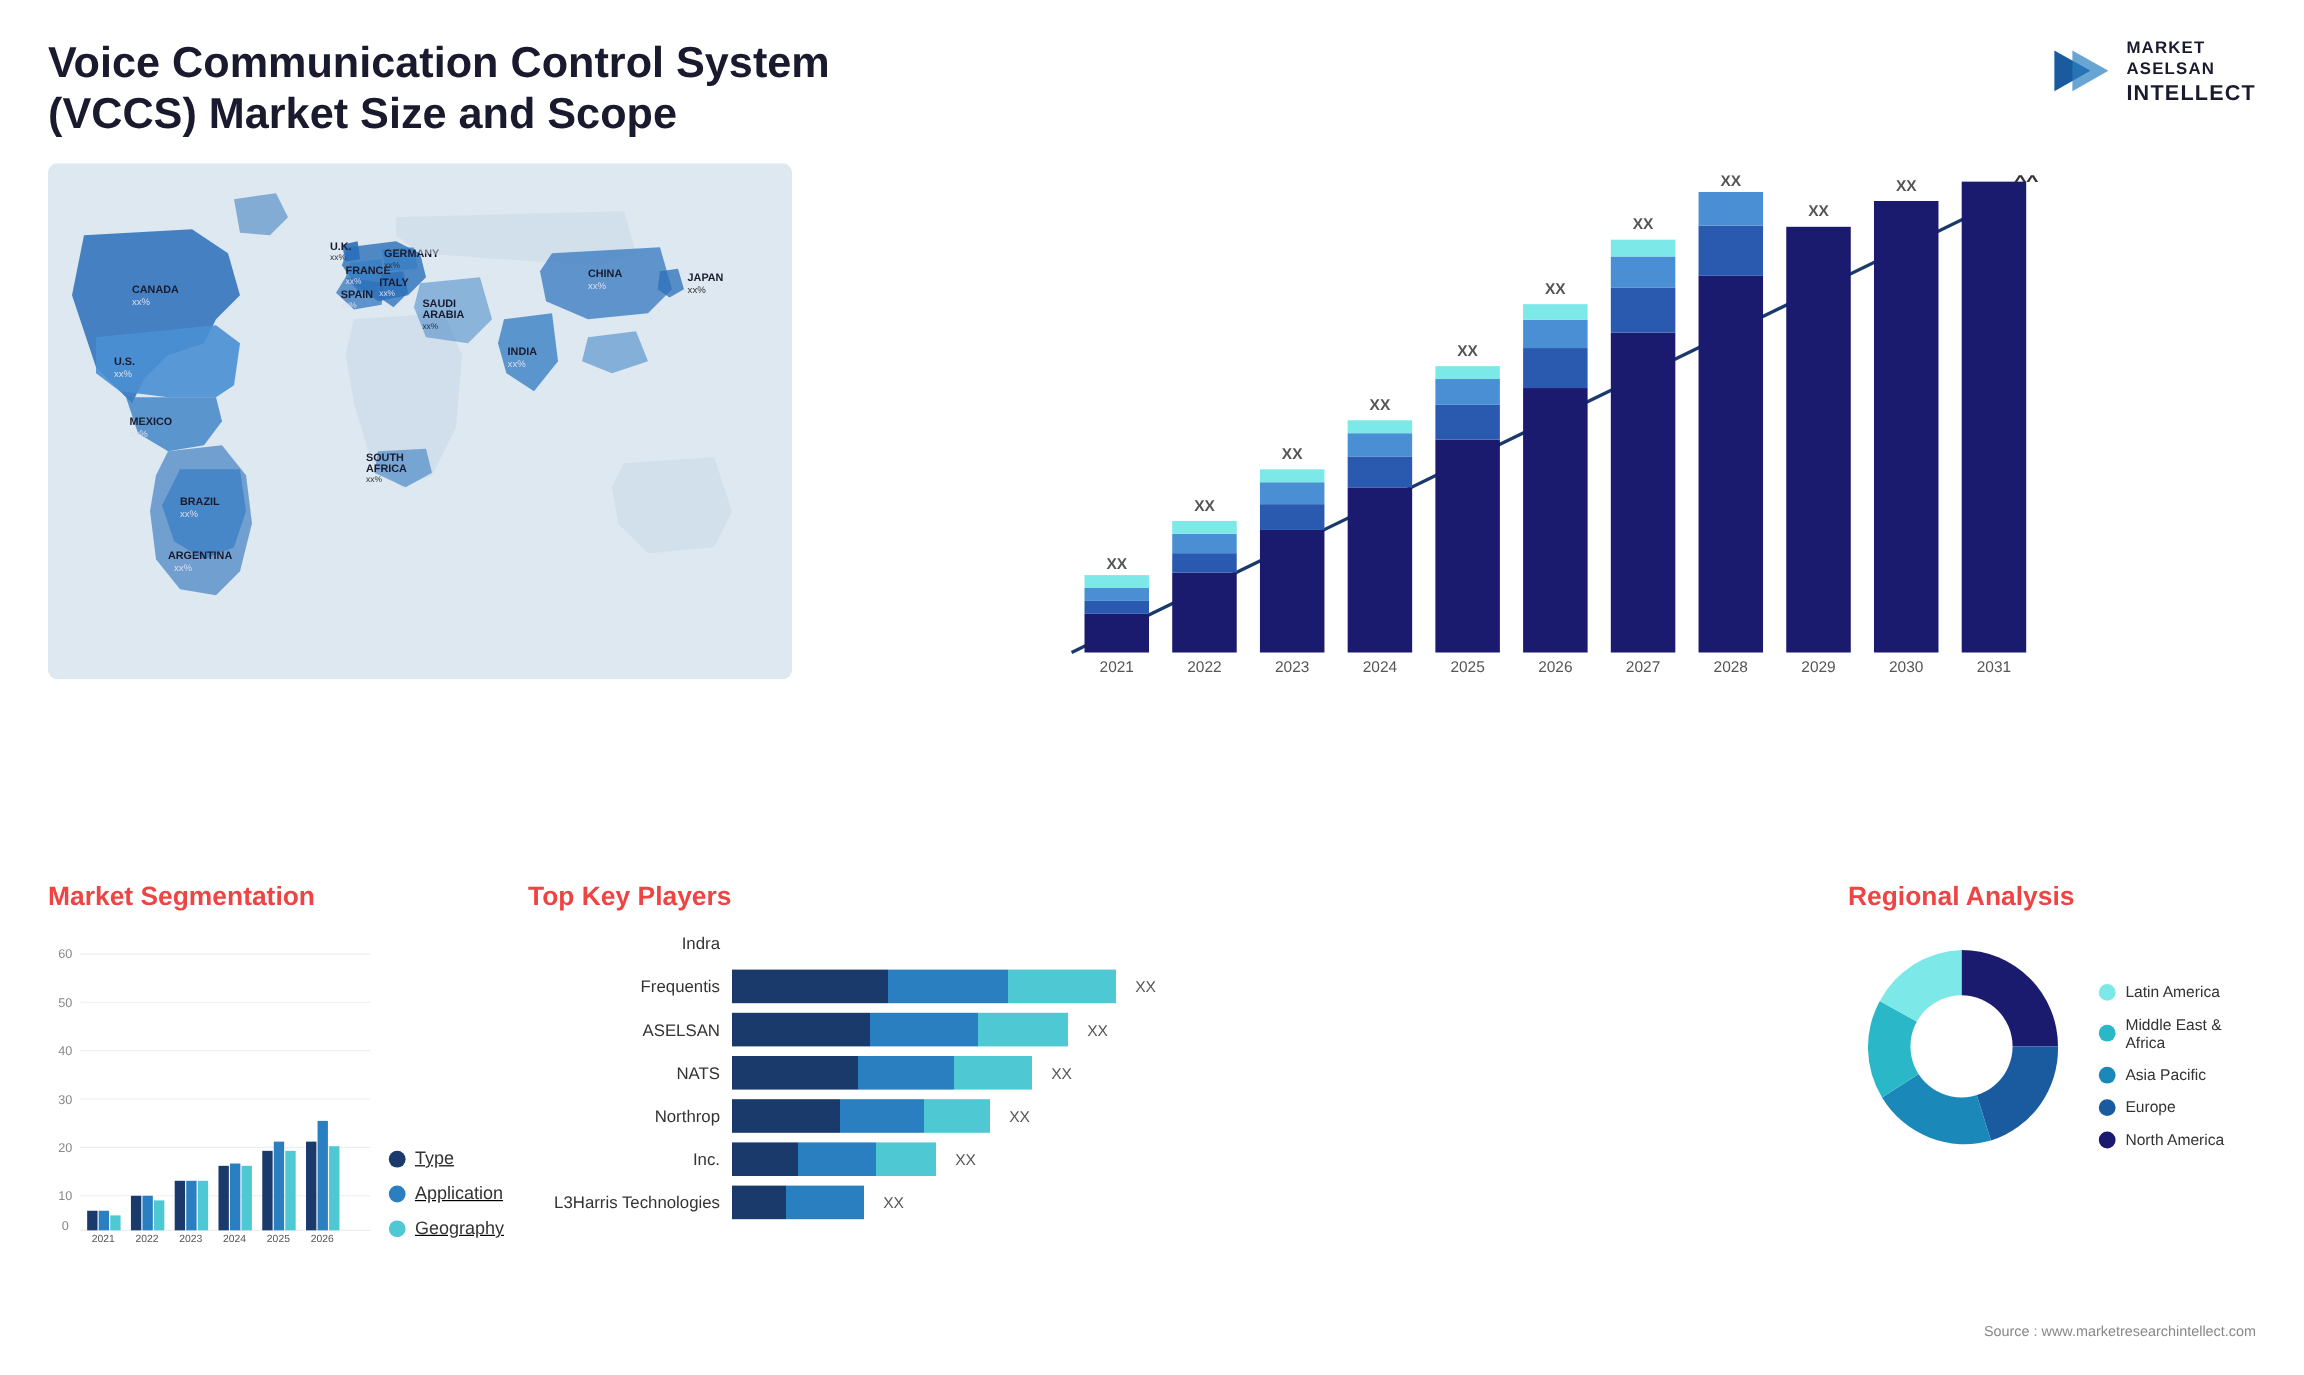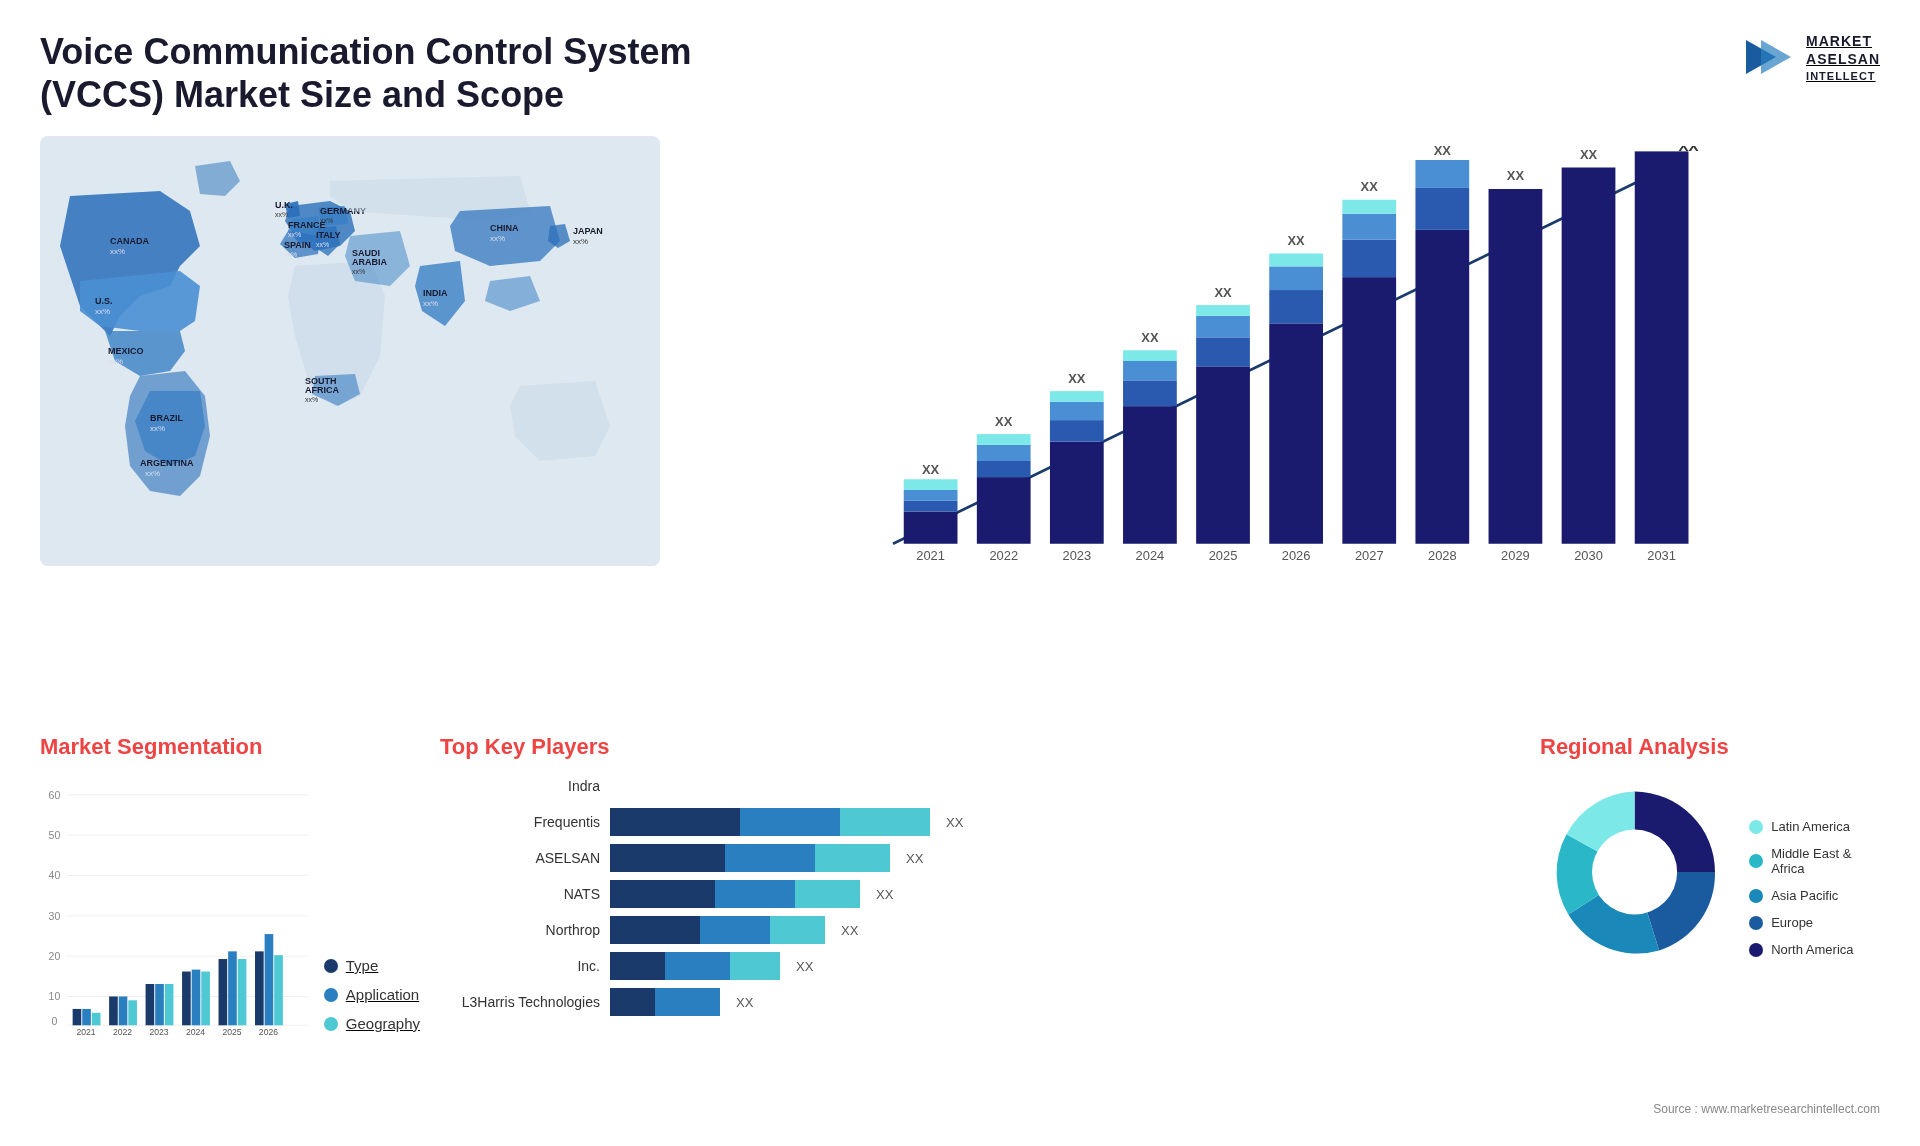--- a/index.html
+++ b/index.html
@@ -217,24 +217,24 @@
   <div class="header">
     <h1 class="page-title">Voice Communication Control System (VCCS) Market Size and Scope</h1>
     <div class="logo-area">
       <div style="display:flex;align-items:center;gap:10px;">
         <div style="width:55px;height:55px;position:relative;">
           <svg viewBox="0 0 55 55" width="55" height="55">
             <polygon points="5,10 35,27 5,44" fill="#1a5a9e"></polygon>
             <polygon points="20,10 50,27 20,44" fill="#2a7fc1" opacity="0.7"></polygon>
           </svg>
         </div>
-        <div style="line-height:1.3;text-decoration:underline;">
+        <div style="line-height:1.3;">
           <div style="font-size:14px;font-weight:900;color:#1a1a2e;letter-spacing:1px;">MARKET</div>
           <div style="font-size:14px;font-weight:900;color:#1a1a2e;letter-spacing:1px;">ASELSAN</div>
-          <div style="font-size:11px;font-weight:900;color:#1a1a2e;letter-spacing:1px;">INTELLECT</div>
+          <div style="font-size:18px;font-weight:900;color:#1a1a2e;letter-spacing:1px;">INTELLECT</div>
         </div>
       </div>
     </div>
   </div>
 
   <div class="main-content">
 
     <div class="map-section">
       <div class="world-map-container">
         <svg viewBox="0 0 620 430" class="map-svg" xmlns="http://www.w3.org/2000/svg">

